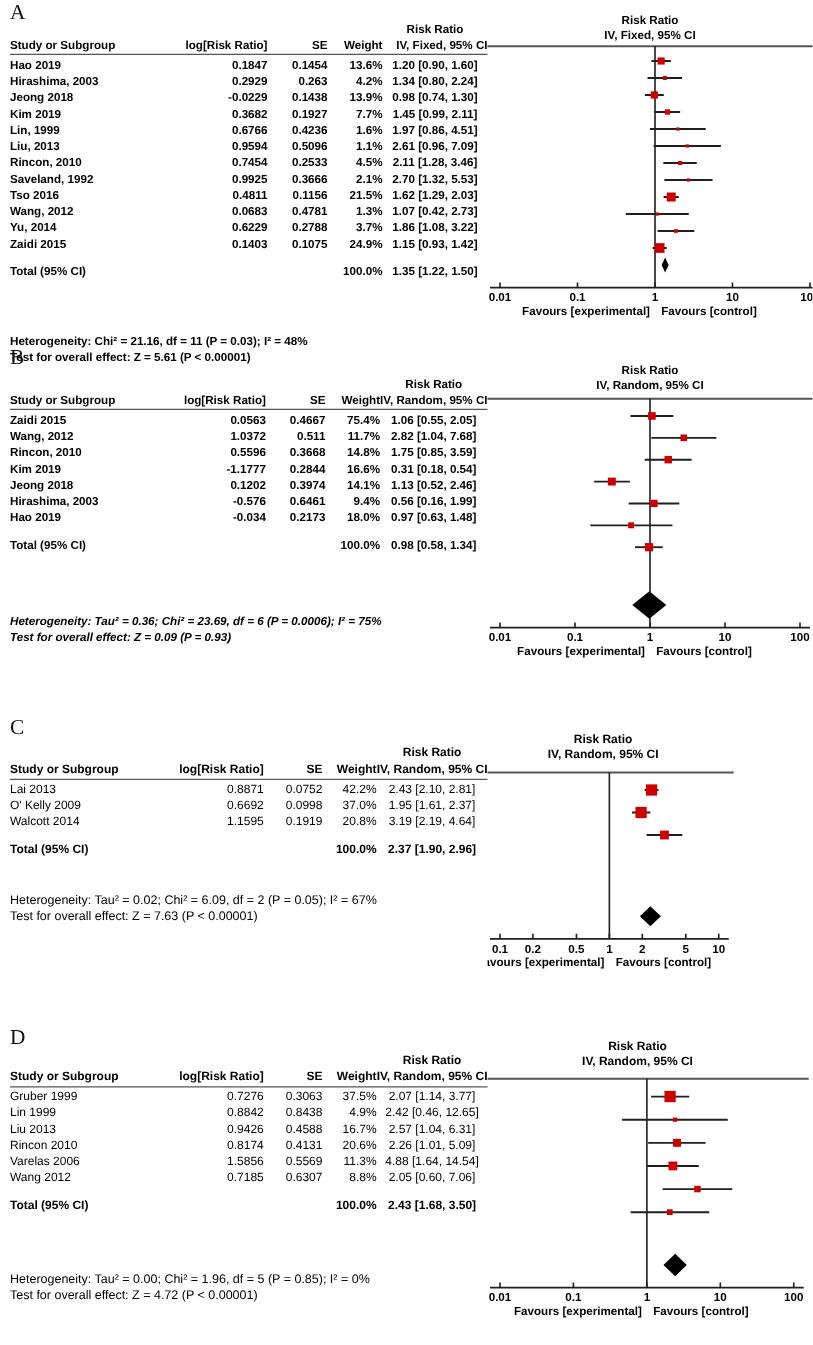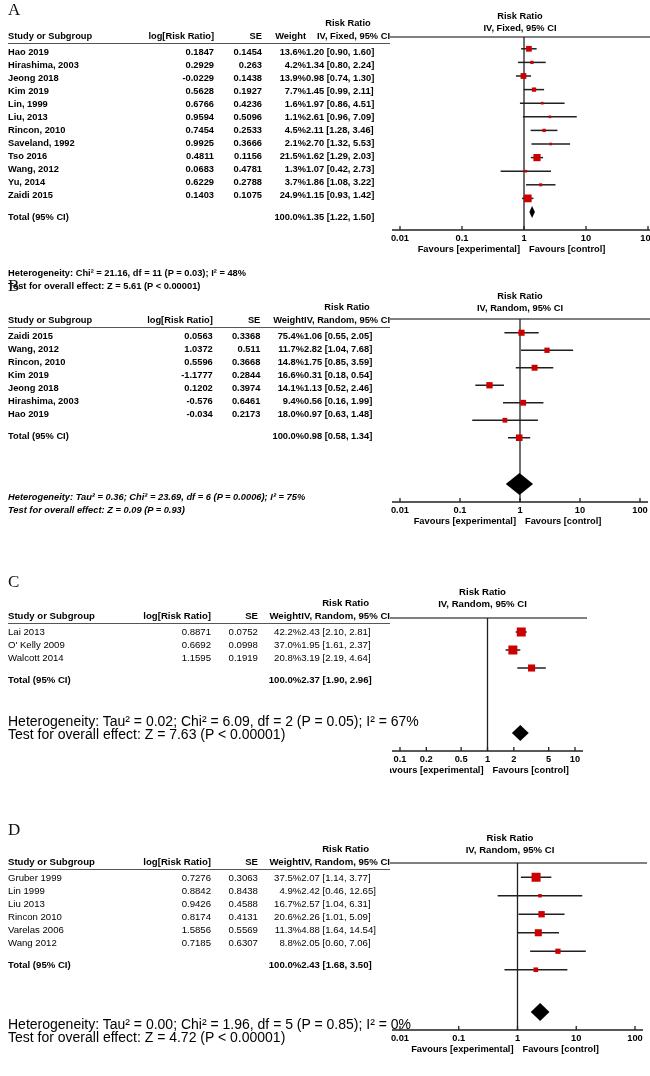--- a/index.html
+++ b/index.html
@@ -42,39 +42,39 @@
     height: 13px;
     vertical-align: bottom;
     white-space: nowrap;
   }
   .tbl th { font-weight: bold; text-align: right; }
   .thin .tbl th { font-weight: bold; }
   .col-study  { text-align: left;  width: 118px; }
   .col-log    { text-align: right; width: 88px; }
   .col-se     { text-align: right; width: 48px; }
   .col-weight { text-align: right; width: 44px; }
-  .col-ci     { text-align: left; width: 84px; padding-right: 2px;}
+  .col-ci     { text-align: center; width: 84px; padding-right: 2px;}
   .hdr-top td { height: 12px; font-weight: bold; text-align: center; }
   .rule-row td { padding: 0; height: 3px; }
   .rule {
     border-bottom: 1.6px solid #55565a;
     height: 0; font-size: 0; line-height: 0;
   }
   .spacer td { height: 9px; }
   .total td { font-weight: bold; }
   .thin .total td { font-weight: bold; }
   .notes {
     position: absolute;
     left: 8px;
     font-size: 9.3px;
     font-weight: bold;
     line-height: 12.5px;
     white-space: nowrap;
   }
-  .thin .notes { font-weight: normal; font-size: 14px; }
+  .thin .notes { font-weight: normal; font-size: 10px; }
 
   
   .plot {
     position: absolute;
     font-size: 9.3px;
     font-weight: bold;
   }
   .thin .plot { font-weight: normal; font-size: 9.6px;}
   .plot-title {
     position: absolute;
@@ -132,21 +132,21 @@
         </tr>
         <tr>
           <td class="col-study">Jeong 2018</td>
           <td class="col-log">-0.0229</td>
           <td class="col-se">0.1438</td>
           <td class="col-weight">13.9%</td>
           <td class="col-ci">0.98 [0.74, 1.30]</td>
         </tr>
         <tr>
           <td class="col-study">Kim 2019</td>
-          <td class="col-log">0.5628</td>
+          <td class="col-log">0.3682</td>
           <td class="col-se">0.1927</td>
           <td class="col-weight">7.7%</td>
           <td class="col-ci">1.45 [0.99, 2.11]</td>
         </tr>
         <tr>
           <td class="col-study">Lin, 1999</td>
           <td class="col-log">0.6766</td>
           <td class="col-se">0.4236</td>
           <td class="col-weight">1.6%</td>
           <td class="col-ci">1.97 [0.86, 4.51]</td>
@@ -292,21 +292,21 @@
     <tr class="rule-row">
           <td colspan="5">
             <div class="rule"></div>
           </td>
         </tr>
     </tbody>
       <tbody>
         <tr>
           <td class="col-study">Zaidi 2015</td>
           <td class="col-log">0.0563</td>
-          <td class="col-se">0.3368</td>
+          <td class="col-se">0.4667</td>
           <td class="col-weight">75.4%</td>
           <td class="col-ci">1.06 [0.55, 2.05]</td>
         </tr>
         <tr>
           <td class="col-study">Wang, 2012</td>
           <td class="col-log">1.0372</td>
           <td class="col-se">0.511</td>
           <td class="col-weight">11.7%</td>
           <td class="col-ci">2.82 [1.04, 7.68]</td>
         </tr>

